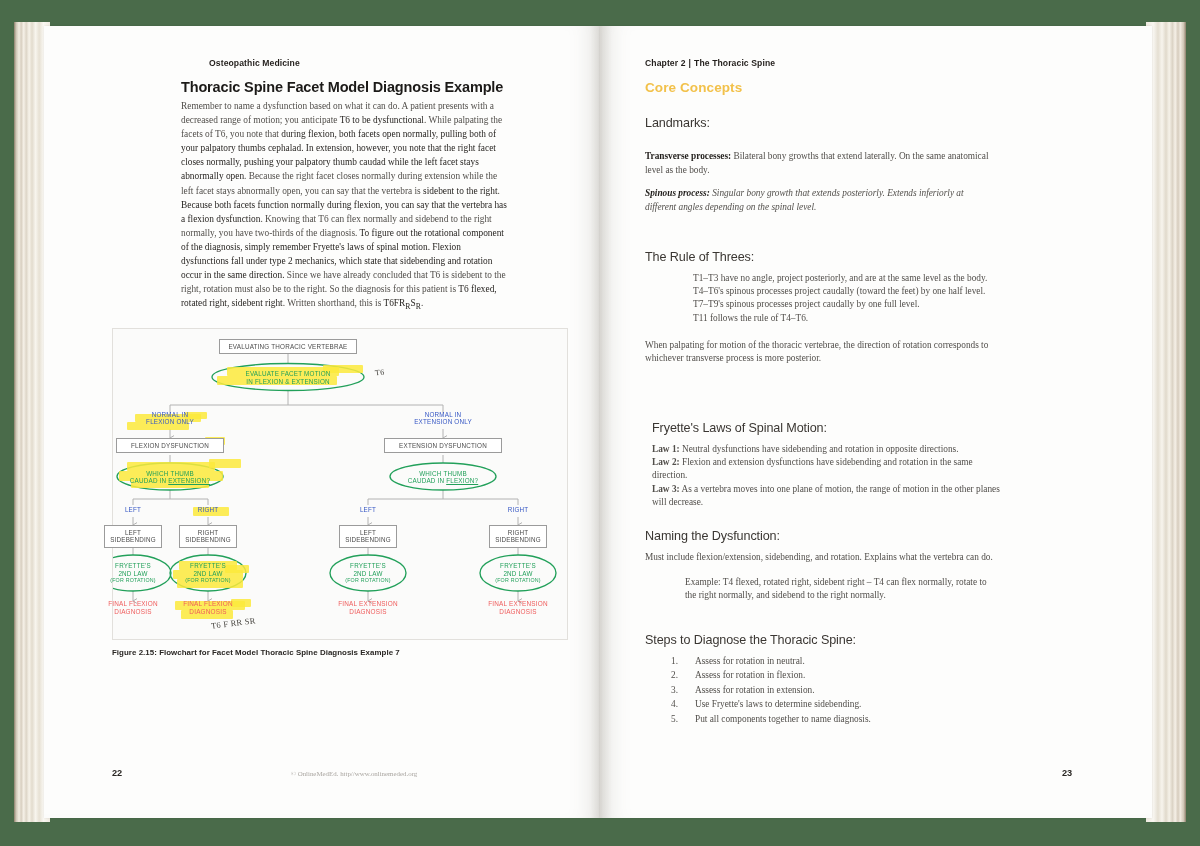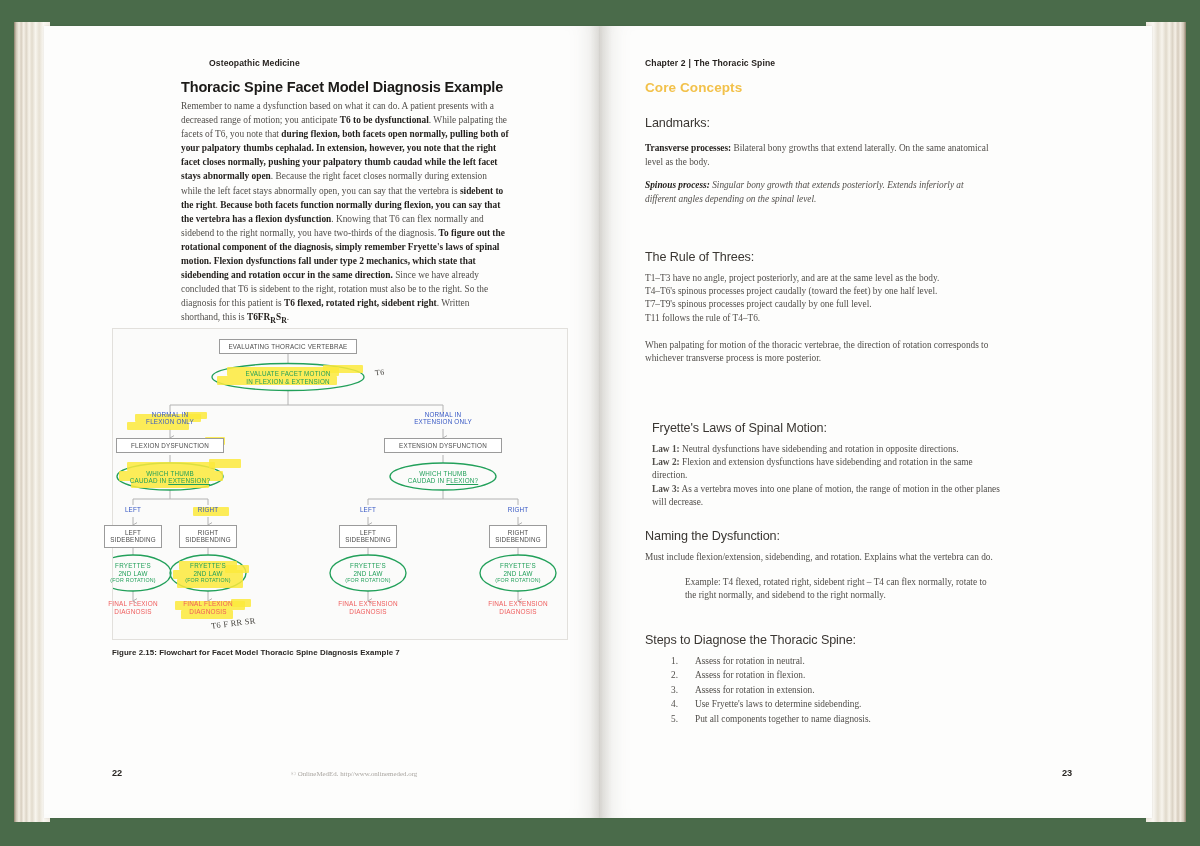--- a/index.html
+++ b/index.html
@@ -34,21 +34,21 @@
 
   
   .content { position: absolute; }
   .run-head { font-size: 8.6px; font-weight: bold; color: #231f1c; letter-spacing: .1px; }
   .run-head .sep { font-weight: bold; padding: 0 3px; }
   .h1 { font-size: 14.5px; font-weight: bold; color: #1c1a18; letter-spacing: -.15px; }
   .h-accent { font-size: 13.5px; font-weight: bold; color: #f2c14a; letter-spacing: .1px; }
   .h2 { font-size: 12.6px; font-weight: normal; color: #3a3632; letter-spacing: -.1px; }
   .body-serif { font-family: "Liberation Serif", serif; font-size: 9.35px; line-height: 14.1px;
     color: #514e4a; text-align: left; }
-  .body-serif b { color: #221f1c; font-weight: bold; }
+  .body-serif b { color: #221f1c; font-weight: normal; }
 
   .para { font-family: "Liberation Serif", serif; font-size: 9.3px; line-height: 13.6px; color: #514e4a; }
   .para b { color: #201d1a; }
 
   .tight { font-family: "Liberation Serif", serif; font-size: 9.3px; line-height: 13.2px; color: #514e4a; }
 
   ol.steps { list-style: none; counter-reset: st; margin-top: 7px; }
   ol.steps li { counter-increment: st; position: relative;
     font-family: "Liberation Serif", serif; font-size: 9.3px; line-height: 14.4px;
     color: #514e4a; padding-left: 50px; }
@@ -307,31 +307,31 @@
           <span>Chapter 2</span><span class="sep">|</span><span>The Thoracic Spine</span>
         </div>
       </div>
 
       <div class="content" style="left:45px;top:54px;">
         <div class="h-accent">Core Concepts</div>
       </div>
 
       <div class="content" style="left:45px;top:90px;width:350px;">
         <div class="h2">Landmarks:</div>
-        <div class="para" style="margin-top:12px;">
+        <div class="para" style="margin-top:20px;">
           <b>Transverse processes:</b><span> Bilateral bony growths that extend laterally. On the same anatomical level as the body.</span>
         </div>
         <div class="para" style="margin-top:10px;font-style:italic;">
           <b>Spinous process:</b><span> Singular bony growth that extends posteriorly. Extends inferiorly at different angles depending on the spinal level.</span>
         </div>
       </div>
 
       <div class="content" style="left:45px;top:224px;width:350px;">
         <div class="h2">The Rule of Threes:</div>
-        <div class="tight" style="margin-top:8px;">
+        <div class="tight" style="margin-top:8px;margin-left:48px;">
           <div>T1–T3 have no angle, project posteriorly, and are at the same level as the body.</div>
           <div>T4–T6's spinous processes project caudally (toward the feet) by one half level.</div>
           <div>T7–T9's spinous processes project caudally by one full level.</div>
           <div>T11 follows the rule of T4–T6.</div>
         </div>
         <div class="para" style="margin-top:14px;">When palpating for motion of the thoracic vertebrae, the direction of rotation corresponds to whichever transverse process is more posterior.</div>
       </div>
 
       <div class="content" style="left:52px;top:395px;width:348px;">
         <div class="h2">Fryette's Laws of Spinal Motion:</div>

